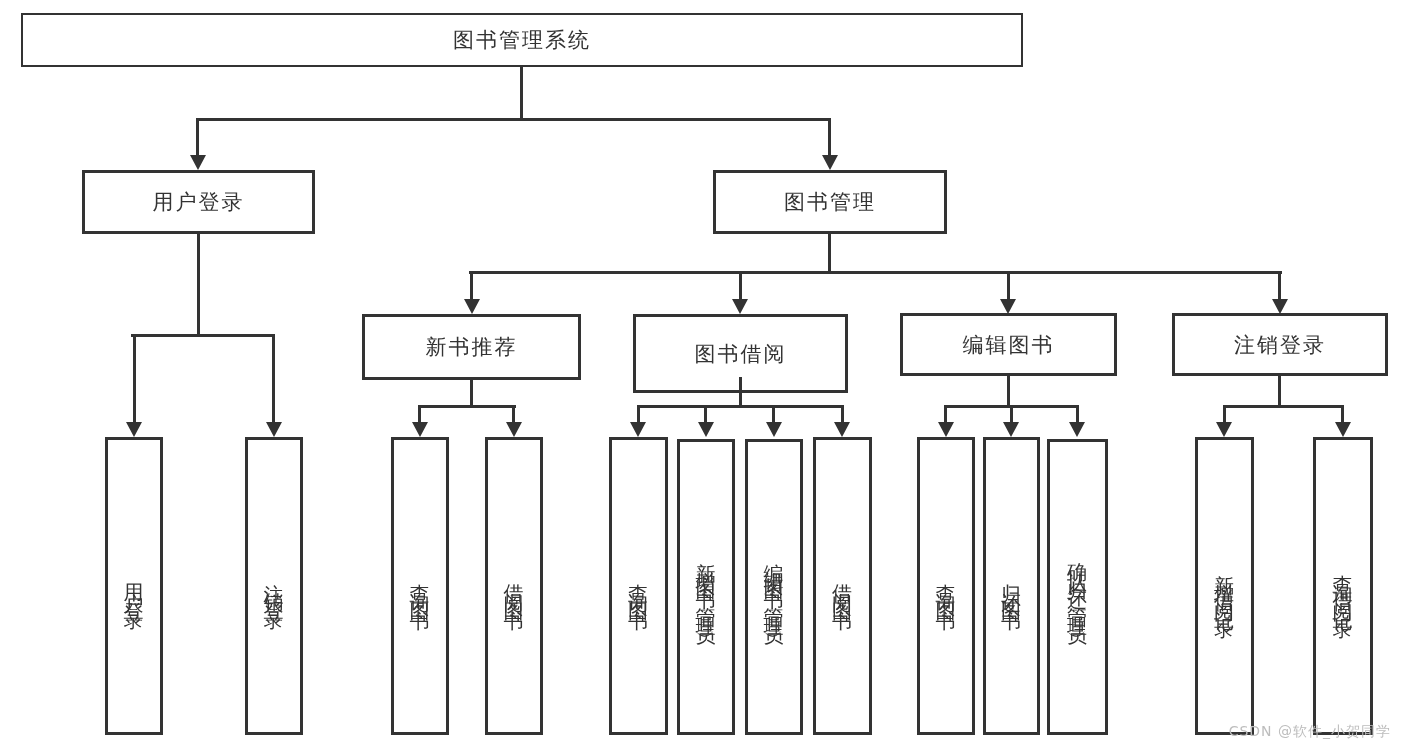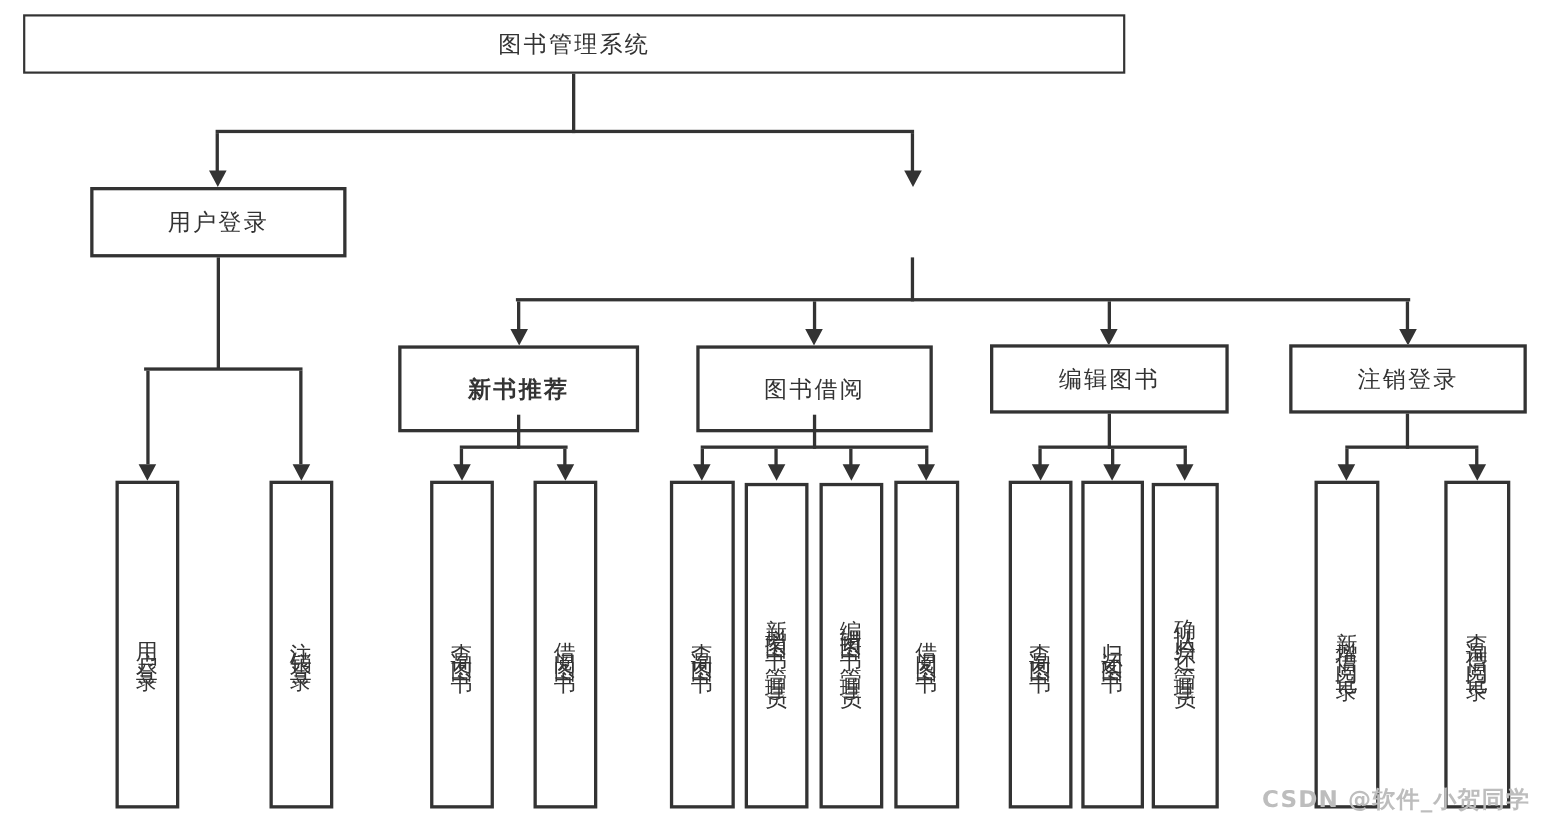--- a/index.html
+++ b/index.html
@@ -34,22 +34,22 @@
   .v{width:3px;}
   .h{height:3px;}
   .arrow{
     position:absolute;width:0;height:0;
     border-left:8px solid transparent;
     border-right:8px solid transparent;
     border-top:15px solid var(--color-line);
   }
   .watermark{
     position:absolute;right:14px;bottom:6px;
-    font-size:21px;letter-spacing:1px;
-    color:var(--color-watermark);white-space:nowrap;font-weight:bold;
+    font-size:14px;letter-spacing:1px;
+    color:var(--color-watermark);white-space:nowrap;
   }
 </style>
 </head>
 <body>
 
 <div id="canvas">
 
   <div class="box hbox rootbox" style="left:21px;top:13px;width:1002px;height:54px;text-align:center;">
     <span class="lbl">图书管理系统</span>
   </div>
@@ -58,20 +58,23 @@
     <div class="line v" style="left:520px;top:67px;height:54px;"></div>
     <div class="line h" style="left:196px;top:118px;width:635px;"></div>
     <div class="line v" style="left:196px;top:121px;height:36px;"></div>
     <div class="arrow" style="left:190px;top:155px;"></div>
     <div class="line v" style="left:828px;top:121px;height:36px;"></div>
     <div class="arrow" style="left:822px;top:155px;"></div>
   </div>
 
   <div class="box hbox" style="left:82px;top:170px;width:233px;height:64px;">
     <span class="lbl">用户登录</span>
+  </div>
+  <div class="box hbox" style="left:713px;top:170px;width:234px;height:64px;">
+    <span class="lbl">图书管理</span>
   </div>
 
   <div>
     <div class="line v" style="left:197px;top:234px;height:102px;"></div>
     <div class="line h" style="left:131px;top:334px;width:144px;"></div>
     <div class="line v" style="left:133px;top:337px;height:85px;"></div>
     <div class="arrow" style="left:126px;top:422px;"></div>
     <div class="line v" style="left:272px;top:337px;height:85px;"></div>
     <div class="arrow" style="left:266px;top:422px;"></div>
   </div>
@@ -82,21 +85,21 @@
     <div class="line v" style="left:470px;top:274px;height:27px;"></div>
     <div class="arrow" style="left:464px;top:299px;"></div>
     <div class="line v" style="left:739px;top:274px;height:27px;"></div>
     <div class="arrow" style="left:732px;top:299px;"></div>
     <div class="line v" style="left:1007px;top:274px;height:27px;"></div>
     <div class="arrow" style="left:1000px;top:299px;"></div>
     <div class="line v" style="left:1278px;top:274px;height:27px;"></div>
     <div class="arrow" style="left:1272px;top:299px;"></div>
   </div>
 
-  <div class="box hbox" style="left:362px;top:314px;width:219px;height:79px;font-weight:bold;">
+  <div class="box hbox" style="left:362px;top:314px;width:219px;height:66px;">
     <span class="lbl">新书推荐</span>
   </div>
   <div class="box hbox" style="left:633px;top:314px;width:215px;height:79px;">
     <span class="lbl">图书借阅</span>
   </div>
   <div class="box hbox" style="left:900px;top:313px;width:217px;height:63px;">
     <span class="lbl">编辑图书</span>
   </div>
   <div class="box hbox" style="left:1172px;top:313px;width:216px;height:63px;">
     <span class="lbl">注销登录</span>

